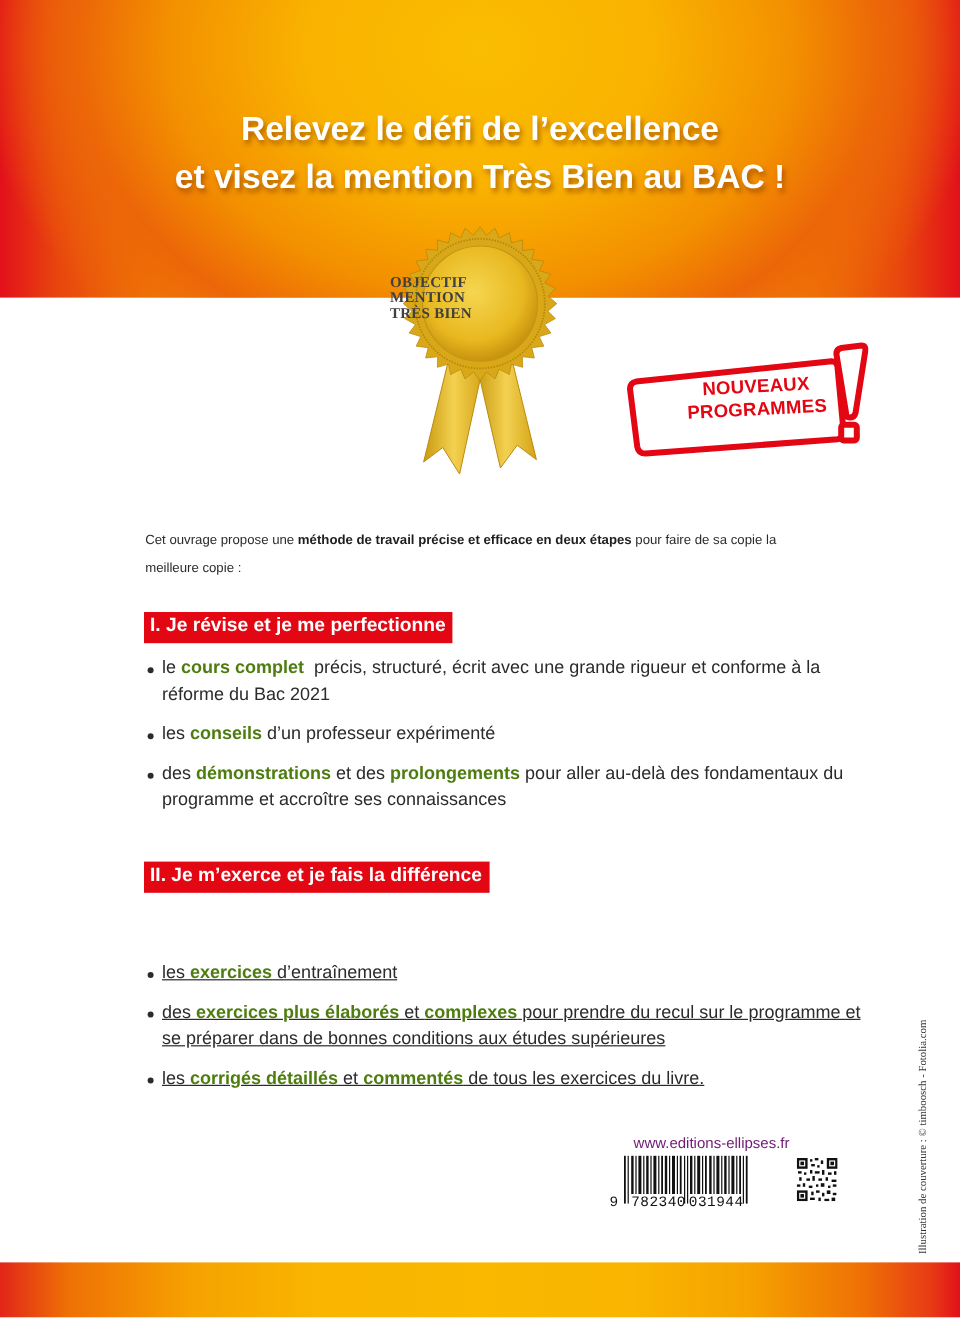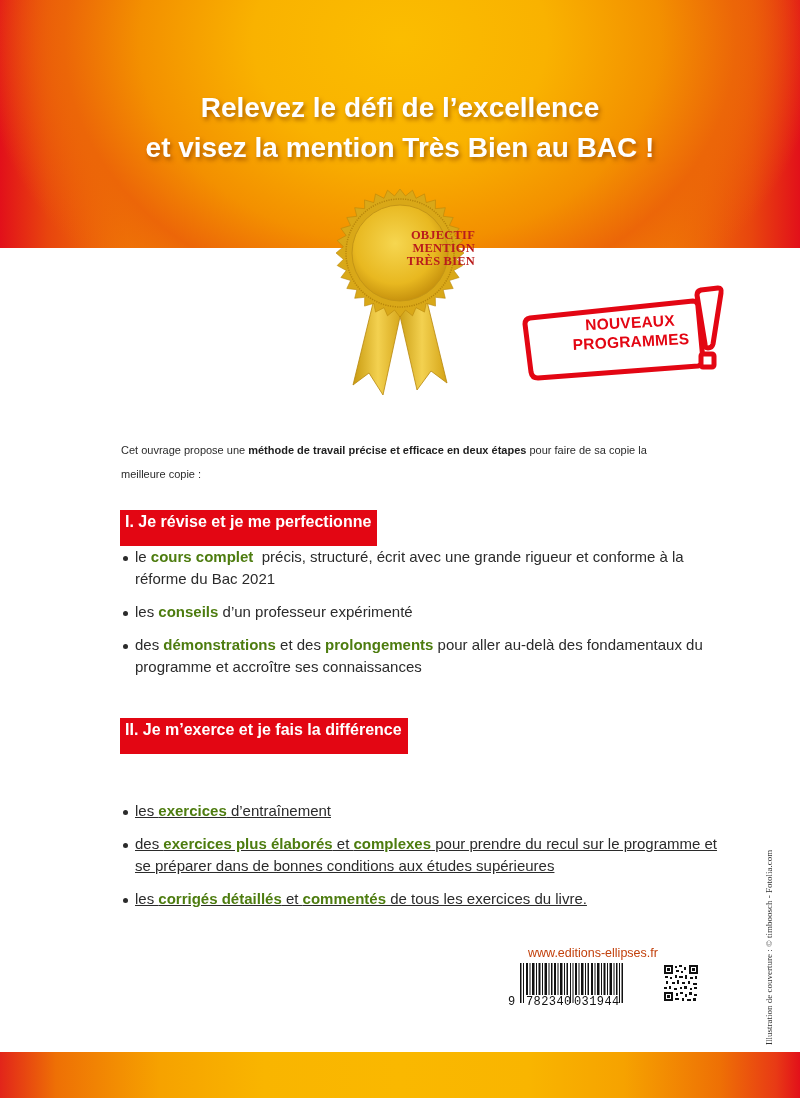--- a/index.html
+++ b/index.html
@@ -16,57 +16,57 @@
     position: absolute; left: 120px; top: 88px; width: 560px;
     text-align: center; color: #ffffff;
     font-family: "Liberation Sans", "DejaVu Sans", sans-serif;
     font-weight: bold; font-size: 28px; line-height: 40px;
     text-shadow: 2px 3px 4px rgba(120,50,0,0.55);
   }
   .headline div { white-space: nowrap; }
 
   .medal { position: absolute; left: 325px; top: 185px; width: 150px; height: 225px; }
   .medal-text {
-    position: absolute; left: 0; top: 44px; width: 150px; text-align: right;
+    position: absolute; left: 0; top: 44px; width: 150px; text-align: left;
     font-family: "Liberation Serif", "DejaVu Serif", serif; font-weight: bold;
-    font-size: 12.5px; line-height: 13px; color: #b91c1c; letter-spacing: 0.2px;
+    font-size: 12.5px; line-height: 13px; color: #404040; letter-spacing: 0.2px;
   }
 
   .badge-new { position: absolute; left: 508px; top: 282px; width: 230px; height: 105px; }
   .badge-text {
     position: absolute; left: 45px; top: 31px; width: 155px; text-align: center;
     color: #e30613; font-weight: bold; font-size: 15.5px; line-height: 19px;
     transform: rotate(-3deg); letter-spacing: 0.2px;
   }
 
   .intro {
     position: absolute; left: 121px; top: 438px; width: 560px;
     font-size: 11px; line-height: 24px; color: #2b2b2b;
   }
   .intro b { font-weight: bold; color: #1e1e1e; }
 
   .section-header {
-    position: absolute; left: 120px; height: 36px;
+    position: absolute; left: 120px; height: 26px;
     background: #e30613; color: #ffffff; font-weight: bold;
     font-size: 16px; line-height: 24px; padding: 0 6px 0 5px; white-space: nowrap;
   }
   .bullets { position: absolute; left: 121px; width: 600px; list-style: none; }
   .bullets li {
     position: relative; padding-left: 14px; font-size: 15px; line-height: 22px;
     color: #2b2b2b; margin-bottom: 11px;
   }
   .bullets li::before {
     content: ""; position: absolute; left: 2px; top: 10px; width: 5px; height: 5px;
     border-radius: 50%; background: #2b2b2b;
   }
   .bullets b { color: #4d7c0f; }
 
   .website {
     position: absolute; left: 528px; top: 946px; width: 180px;
-    font-size: 12.5px; color: #c2410c; text-align: left;
+    font-size: 12.5px; color: #701a75; text-align: left;
   }
   .barcode { position: absolute; left: 506px; top: 963px; width: 150px; height: 44px; }
   .qr { position: absolute; left: 664px; top: 965px; width: 34px; height: 36px; }
 
   .credit {
     position: absolute; left: 764px; top: 1045px; transform-origin: 0 0;
     transform: rotate(-90deg); white-space: nowrap;
     font-family: "Liberation Serif", "DejaVu Serif", serif; font-size: 9px; color: #333;
   }
 

